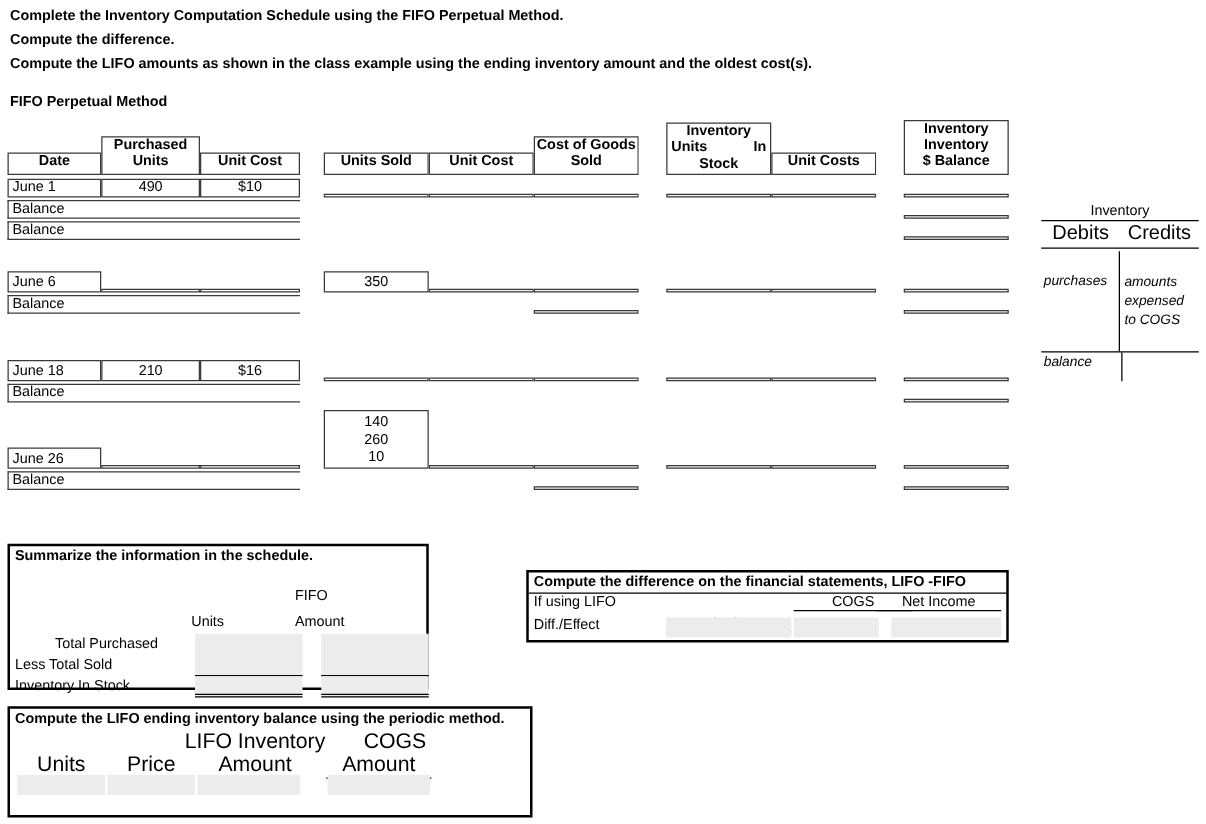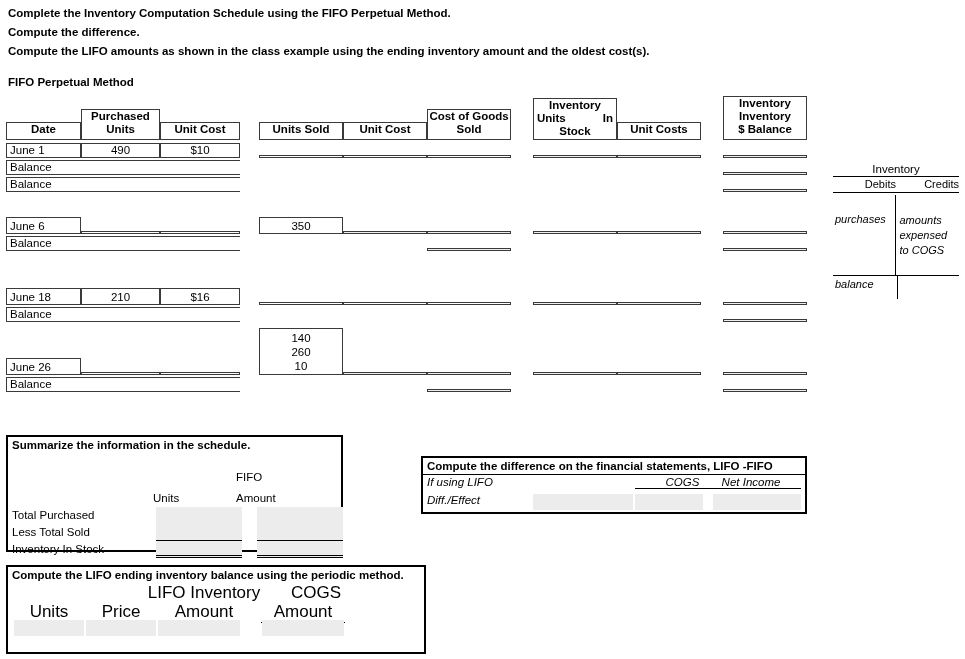--- a/index.html
+++ b/index.html
@@ -92,21 +92,21 @@
     text-align: center;
     font-size: 11.5px;
     padding-bottom: 1px;
   }
   #taccount .t-rule { border-top: 1.3px solid #000; }
   #taccount .t-cols {
     display: flex;
     border-bottom: 1.3px solid #000;
   }
   #taccount .t-cols > div {
-    flex: 1; text-align: right; font-size: 11px;
+    flex: 1; text-align: center; font-size: 16px;
     padding: 1px 0 2px 0;
   }
   #taccount .t-body {
     display: flex;
     height: 80px;
     margin-top: 2px;
   }
   #taccount .t-body .t-left {
     flex: 1;
     border-right: 1.6px solid #000;
@@ -161,21 +161,21 @@
   }
   .inputcell {
     position: absolute;
     background: #ececec;
   }
   .uline1 { border-bottom: 1.4px solid #000; }
   .uline2 { border-bottom: 3.5px double #000; }
 
   
   #difference { left: 421px; top: 456px; width: 386px; height: 58px; }
-  #diff-grid { position: relative; height: 36px; font-style: italic; }
+  #diff-grid { position: relative; height: 36px; }
   #diff-grid .lbl { position: absolute; left: 4px; font-size: 11.5px; }
   #diff-grid .colhead { position: absolute; text-align: center; font-size: 11.5px; }
 
   
   #lifoperiodic { left: 6px; top: 565px; width: 420px; height: 89px; }
   #lifo-grid { position: relative; height: 66px; }
   #lifo-grid .colhead { position: absolute; text-align: center; font-size: 17px; }
 </style>
 </head>
 <body>
@@ -541,21 +541,21 @@
   </div>
 </div>
 
 <div class="panel" id="summarize">
   <div class="p-title">Summarize the information in the schedule.</div>
   <div id="sum-grid">
     <div class="colhead" style="left:228px; top:18px; width:88px;">FIFO</div>
     <div class="colhead" style="left:145px; top:39px; width:88px;">Units</div>
     <div class="colhead" style="left:228px; top:39px; width:88px;">Amount</div>
 
-    <div class="lbl" style="top:56px;">Total Purchased</div>
+    <div class="lbl" style="top:56px;margin-left:32px;">Total Purchased</div>
     <div class="lbl" style="top:73px;">Less Total  Sold</div>
     <div class="lbl" style="top:90px;">Inventory In Stock</div>
 
     <div class="inputcell" style="left:148px; top:54px; width:86px; height:17px;"></div>
     <div class="inputcell uline1" style="left:148px; top:71px; width:86px; height:17px;"></div>
     <div class="inputcell uline2" style="left:148px; top:88px; width:86px; height:17px;"></div>
 
     <div class="inputcell" style="left:249px; top:54px; width:86px; height:17px;"></div>
     <div class="inputcell uline1" style="left:249px; top:71px; width:86px; height:17px;"></div>
     <div class="inputcell uline2" style="left:249px; top:88px; width:86px; height:17px;"></div>

